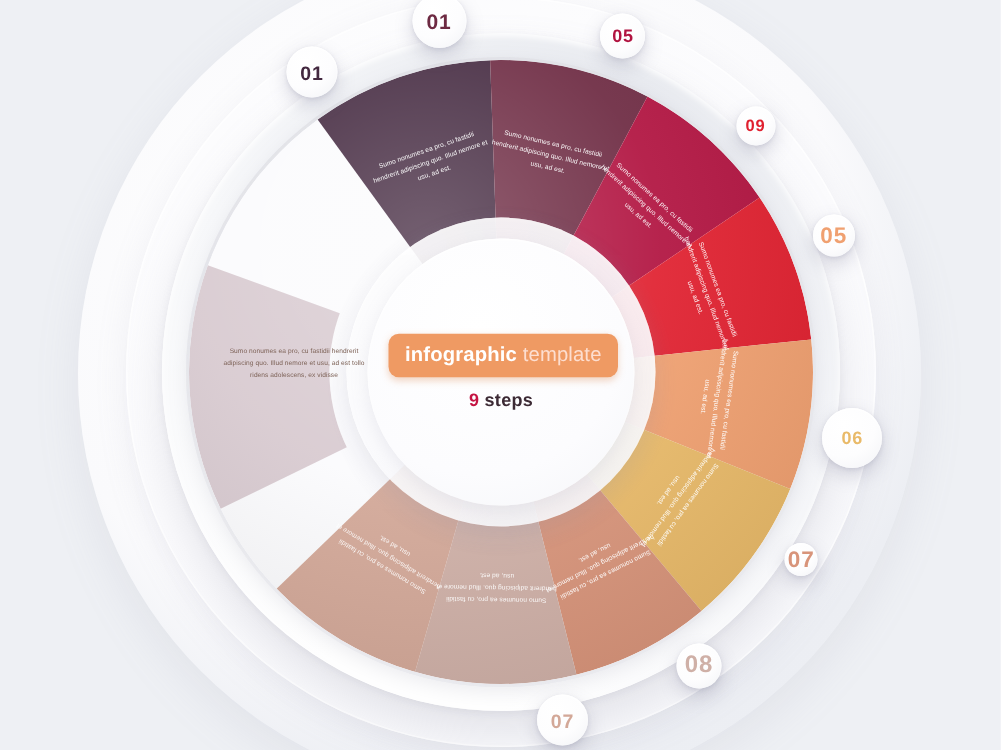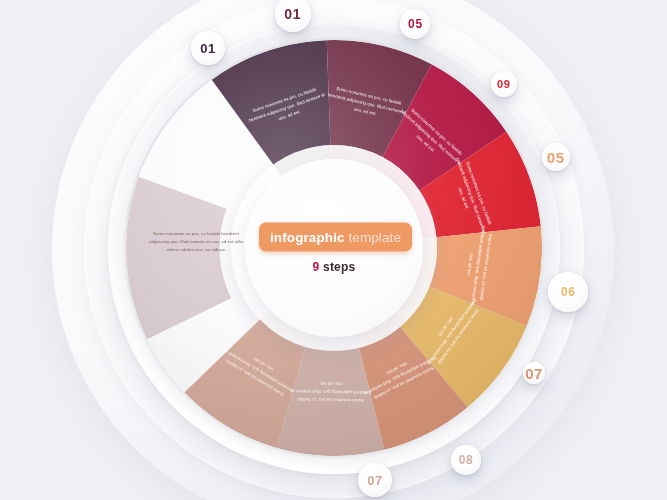--- a/index.html
+++ b/index.html
@@ -155,21 +155,21 @@
       </div>
       <div class="badge" style="width: 28px; height: 28px; left: 541.767px; top: 143px; font-size: 15px; color: rgb(240, 160, 112);">
         <span>05</span>
       </div>
       <div class="badge" style="width: 40px; height: 40px; left: 548.241px; top: 272px; font-size: 12px; color: rgb(233, 186, 105); text-align: center;">
         <span>06</span>
       </div>
       <div class="badge" style="width: 22px; height: 22px; left: 523.139px; top: 362.061px; font-size: 15px; color: rgb(216, 148, 122);">
         <span>07</span>
       </div>
-      <div class="badge" style="width: 30px; height: 30px; left: 450.97px; top: 428.653px; font-size: 12px; color: rgb(207, 176, 167); margin-top: 16px;">
+      <div class="badge" style="width: 30px; height: 30px; left: 450.97px; top: 428.653px; font-size: 16px; color: rgb(207, 176, 167);">
         <span>08</span>
       </div>
       <div class="badge" style="width: 34px; height: 34px; left: 357.981px; top: 463.415px; font-size: 13px; color: rgb(211, 168, 152);">
         <span>07</span>
       </div>
     </div>
 
 </div>
 
 </body></html>

